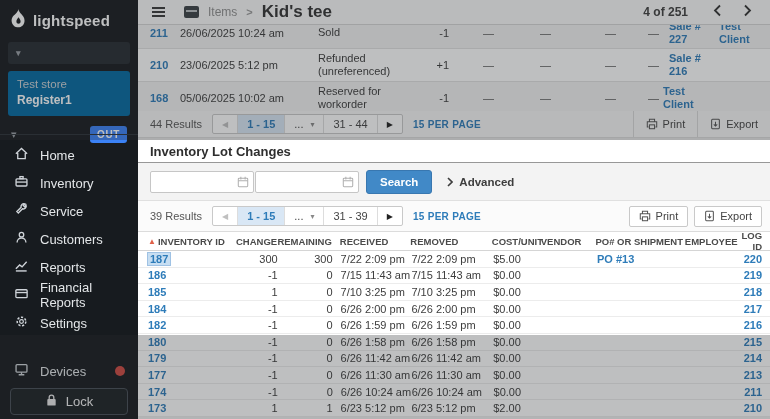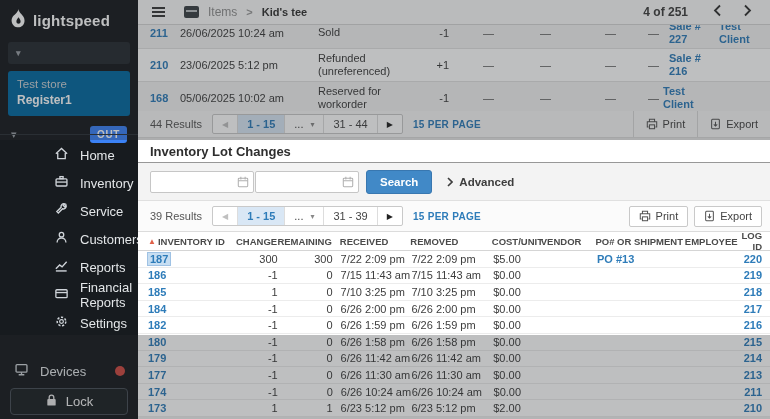--- a/index.html
+++ b/index.html
@@ -11,38 +11,38 @@
   .sidebar { position:absolute; left:0; top:0; width:138px; height:419px; background:#171b1f; color:#e8e8e8; z-index:1; }
   .logo-row { display:flex; align-items:center; gap:6px; padding:9px 10px 6px; }
   .logo-text { font-size:15px; font-weight:700; color:#fff; letter-spacing:.2px; }
   .acct-select { margin:4px 8px 0; background:#262b31; border-radius:3px; padding:6px 8px; font-size:12px; font-weight:700; color:#dde1e4; display:flex; justify-content:space-between; align-items:center; cursor:pointer; }
   .caret { color:#9aa0a6; font-size:9px; }
   .store-box { margin:7px 8px 0; background:#0369a1; border-radius:3px; padding:5px 9px 7px; font-size:11.5px; line-height:1.4; }
   .store-name { color:#cfd3d6; }
   .register-name { color:#ffffff; font-weight:700; font-size:12px; }
   .out-row { display:flex; justify-content:space-between; align-items:center; margin:10px 11px 0; }
   .out-badge { background:#3b82f6; color:#fff; font-weight:700; font-size:10px; padding:3px 7px; border-radius:3px; letter-spacing:.6px; }
-  .nav { position:absolute; top:134px; left:0; right:0; bottom:62px; border-top:1px solid #2b3137; padding-top:6px; overflow:hidden;padding-left:40px; }
+  .nav { position:absolute; top:134px; left:0; right:0; bottom:62px; border-top:1px solid #2b3137; padding-top:6px; overflow:hidden; }
   .nav-item { display:flex; align-items:center; gap:11px; height:28px; padding:0 14px; font-size:13px; color:#e3e6e8; cursor:pointer; }
   .nav-item svg { flex:0 0 auto; }
   .pinned { position:absolute; left:0; right:0; bottom:0; height:62px; background:#171b1f; }
   .devices-row { position:relative; }
   .red-dot { position:absolute; right:13px; top:9px; width:10px; height:10px; border-radius:50%; background:#cf4a42; }
   .lock-btn { margin:3px 10px 0; height:27px; border:1px solid #474e56; border-radius:4px; display:flex; align-items:center; justify-content:center; gap:8px; font-size:13px; color:#f0f0f0; background:#1c2125; cursor:pointer; }
 
   
   .main { position:absolute; left:138px; top:0; width:632px; height:419px; background:#efefef; }
   .topbar { height:25px; background:#fafafa; border-bottom:1px solid #d6d6d6; display:flex; align-items:center; padding:0 12px 0 14px; gap:9px; }
   .burger { display:flex; flex-direction:column; gap:2px; cursor:pointer; }
   .burger i { display:block; width:13px; height:2px; background:#3a3a3a; }
   .crate { width:15px; height:12px; background:#3c4146; border-radius:2px; position:relative; margin-left:10px; }
   .crate::after { content:""; position:absolute; left:2px; right:2px; top:4px; height:2px; background:#b9bdc1; }
   .bc-items { color:#8f8f8f; font-size:12px; cursor:pointer; }
   .bc-sep { color:#9a9a9a; font-size:11px; font-weight:700; }
-  .bc-current { color:#333; font-size:11px; font-weight:700; }
+  .bc-current { color:#333; font-size:17px; font-weight:700; }
   .top-spacer { flex:1; }
   .rec-pager { font-size:12px; font-weight:700; color:#3f3f3f; margin-right:10px; }
   .nav-chev { cursor:pointer; padding:2px 6px; }
 
   
   .hist-wrap { height:86px; overflow:hidden; background:#fff; }
   .hist-row { display:flex; align-items:center; border-bottom:1px solid #e1e1e1; font-size:11px; color:#3c3c3c; background:#fff; }
   .hist-row:nth-child(odd) { background:#f3f3f3; }
   .hist-row:nth-child(1) { height:31px; margin-top:-7px; }
   .hist-row:nth-child(2) { height:33px; }

